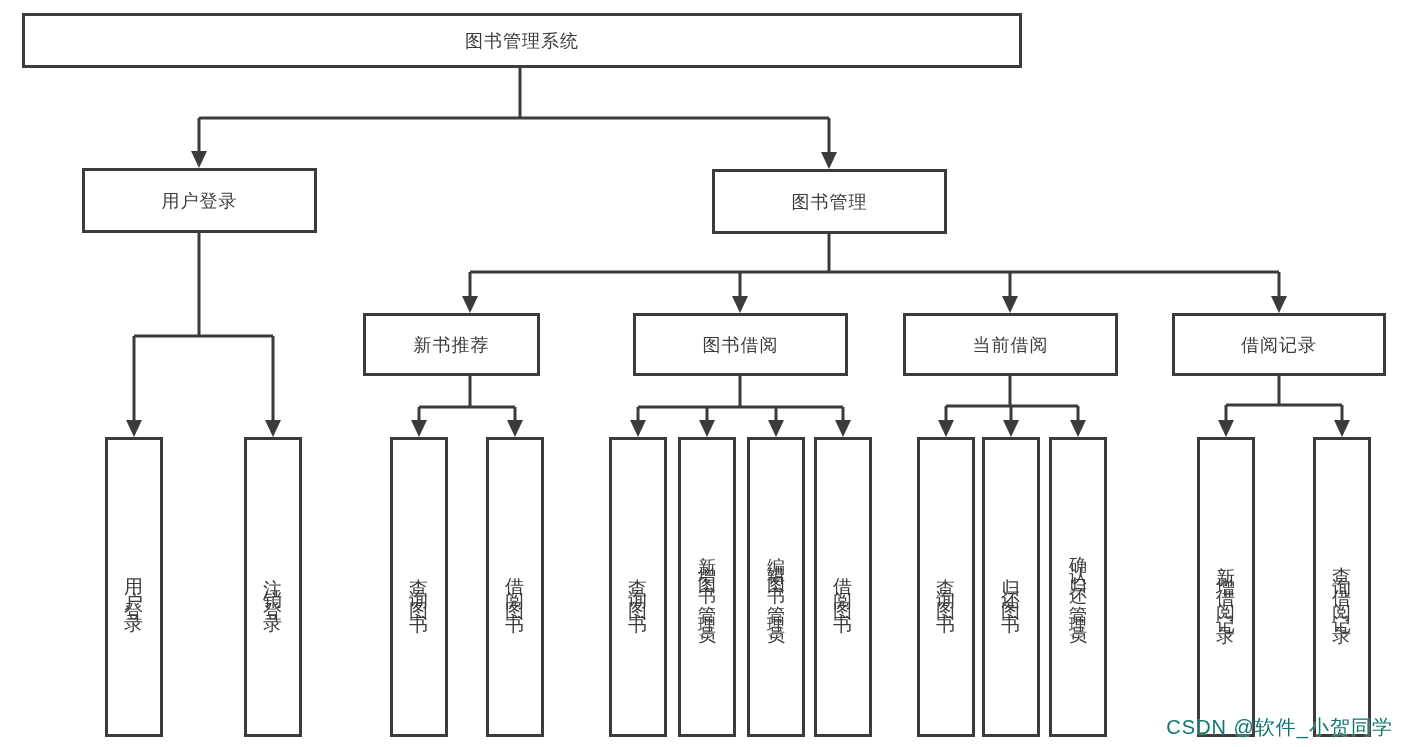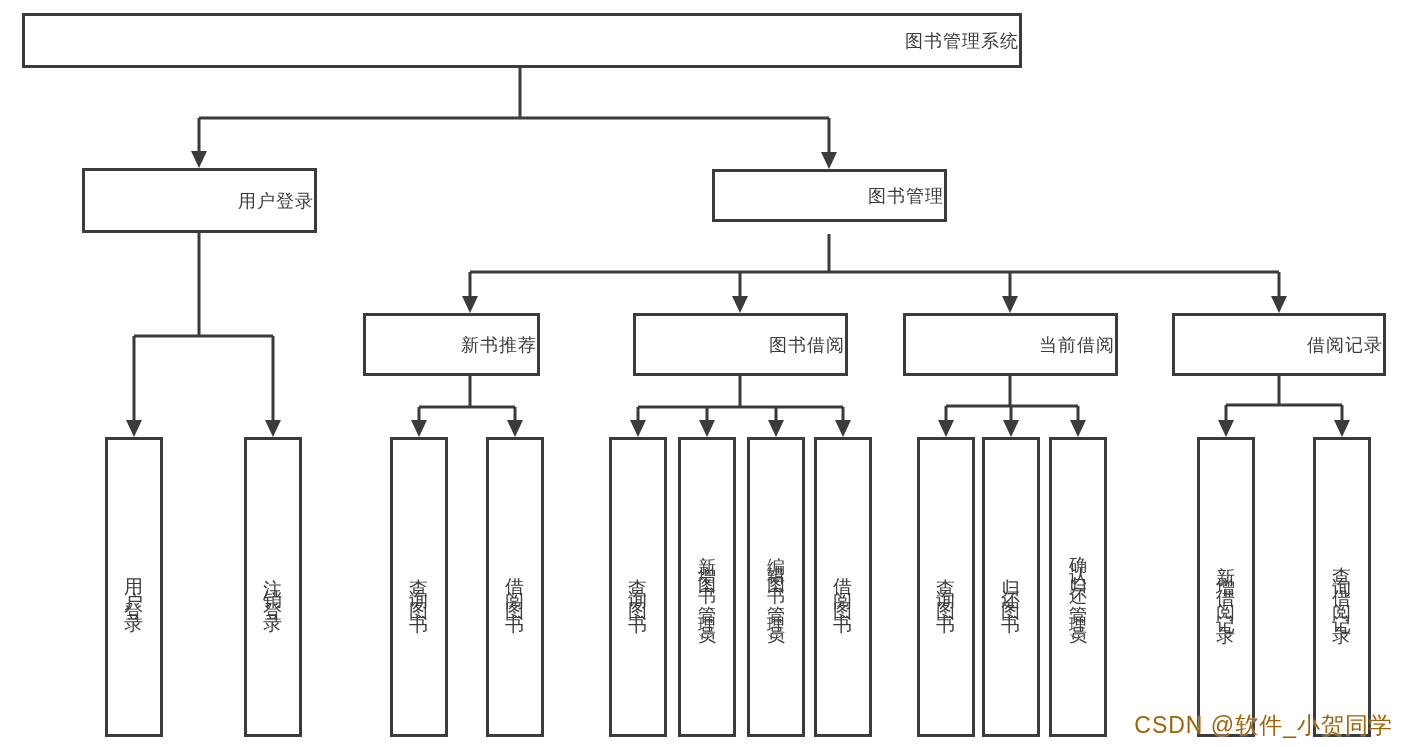--- a/index.html
+++ b/index.html
@@ -3,35 +3,35 @@
 <meta charset="utf-8">
 <style>
   html,body{margin:0;padding:0;background:#ffffff;}
   .canvas{
     position:relative;width:1405px;height:747px;background:#ffffff;overflow:hidden;
     font-family:"Liberation Sans","DejaVu Sans",sans-serif;color:#3b3b3b;
   }
   .wires{position:absolute;left:0;top:0;}
   .hbox{
     position:absolute;box-sizing:border-box;border:3px solid #3b3b3b;background:#ffffff;
-    display:flex;align-items:center;justify-content:flex-end;
+    display:flex;align-items:center;justify-content:center;
     font-size:18px;letter-spacing:1px;white-space:nowrap;
   }
   .vbox{
     position:absolute;box-sizing:border-box;border:3px solid #3b3b3b;background:#ffffff;
     display:flex;align-items:center;justify-content:center;
   }
   .vtext{
     writing-mode:vertical-lr;text-orientation:mixed;
     font-size:19px;letter-spacing:12px;line-height:1;white-space:nowrap;
   }
   .vtext.long{letter-spacing:10px;font-size:18px;}
   .watermark{
     position:absolute;right:12px;bottom:6px;z-index:5;
-    font-size:23px;color:#a16207;letter-spacing:1px;white-space:nowrap;
+    font-size:20px;color:#0f766e;letter-spacing:1px;white-space:nowrap;
     text-shadow:0 0 2px #ffffff;
   }
 </style>
 </head>
 <body>
 
 <div class="canvas">
 
   <svg class="wires" width="1405" height="747" viewBox="0 0 1405 747">
     <g stroke="#3b3b3b" stroke-width="3" fill="none">
@@ -66,21 +66,21 @@
     </g>
   </svg>
 
   <div class="hbox" style="left:22px;top:13px;width:1000px;height:55px;">
     <span>图书管理系统</span>
   </div>
 
   <div class="hbox" style="left:82px;top:168px;width:235px;height:65px;">
     <span>用户登录</span>
   </div>
-  <div class="hbox" style="left:712px;top:169px;width:235px;height:53px;">
+  <div class="hbox" style="left:712px;top:169px;width:235px;height:65px;">
     <span>图书管理</span>
   </div>
 
   <div class="hbox" style="left:363px;top:313px;width:177px;height:63px;">
     <span>新书推荐</span>
   </div>
   <div class="hbox" style="left:633px;top:313px;width:215px;height:63px;">
     <span>图书借阅</span>
   </div>
   <div class="hbox" style="left:903px;top:313px;width:215px;height:63px;">

